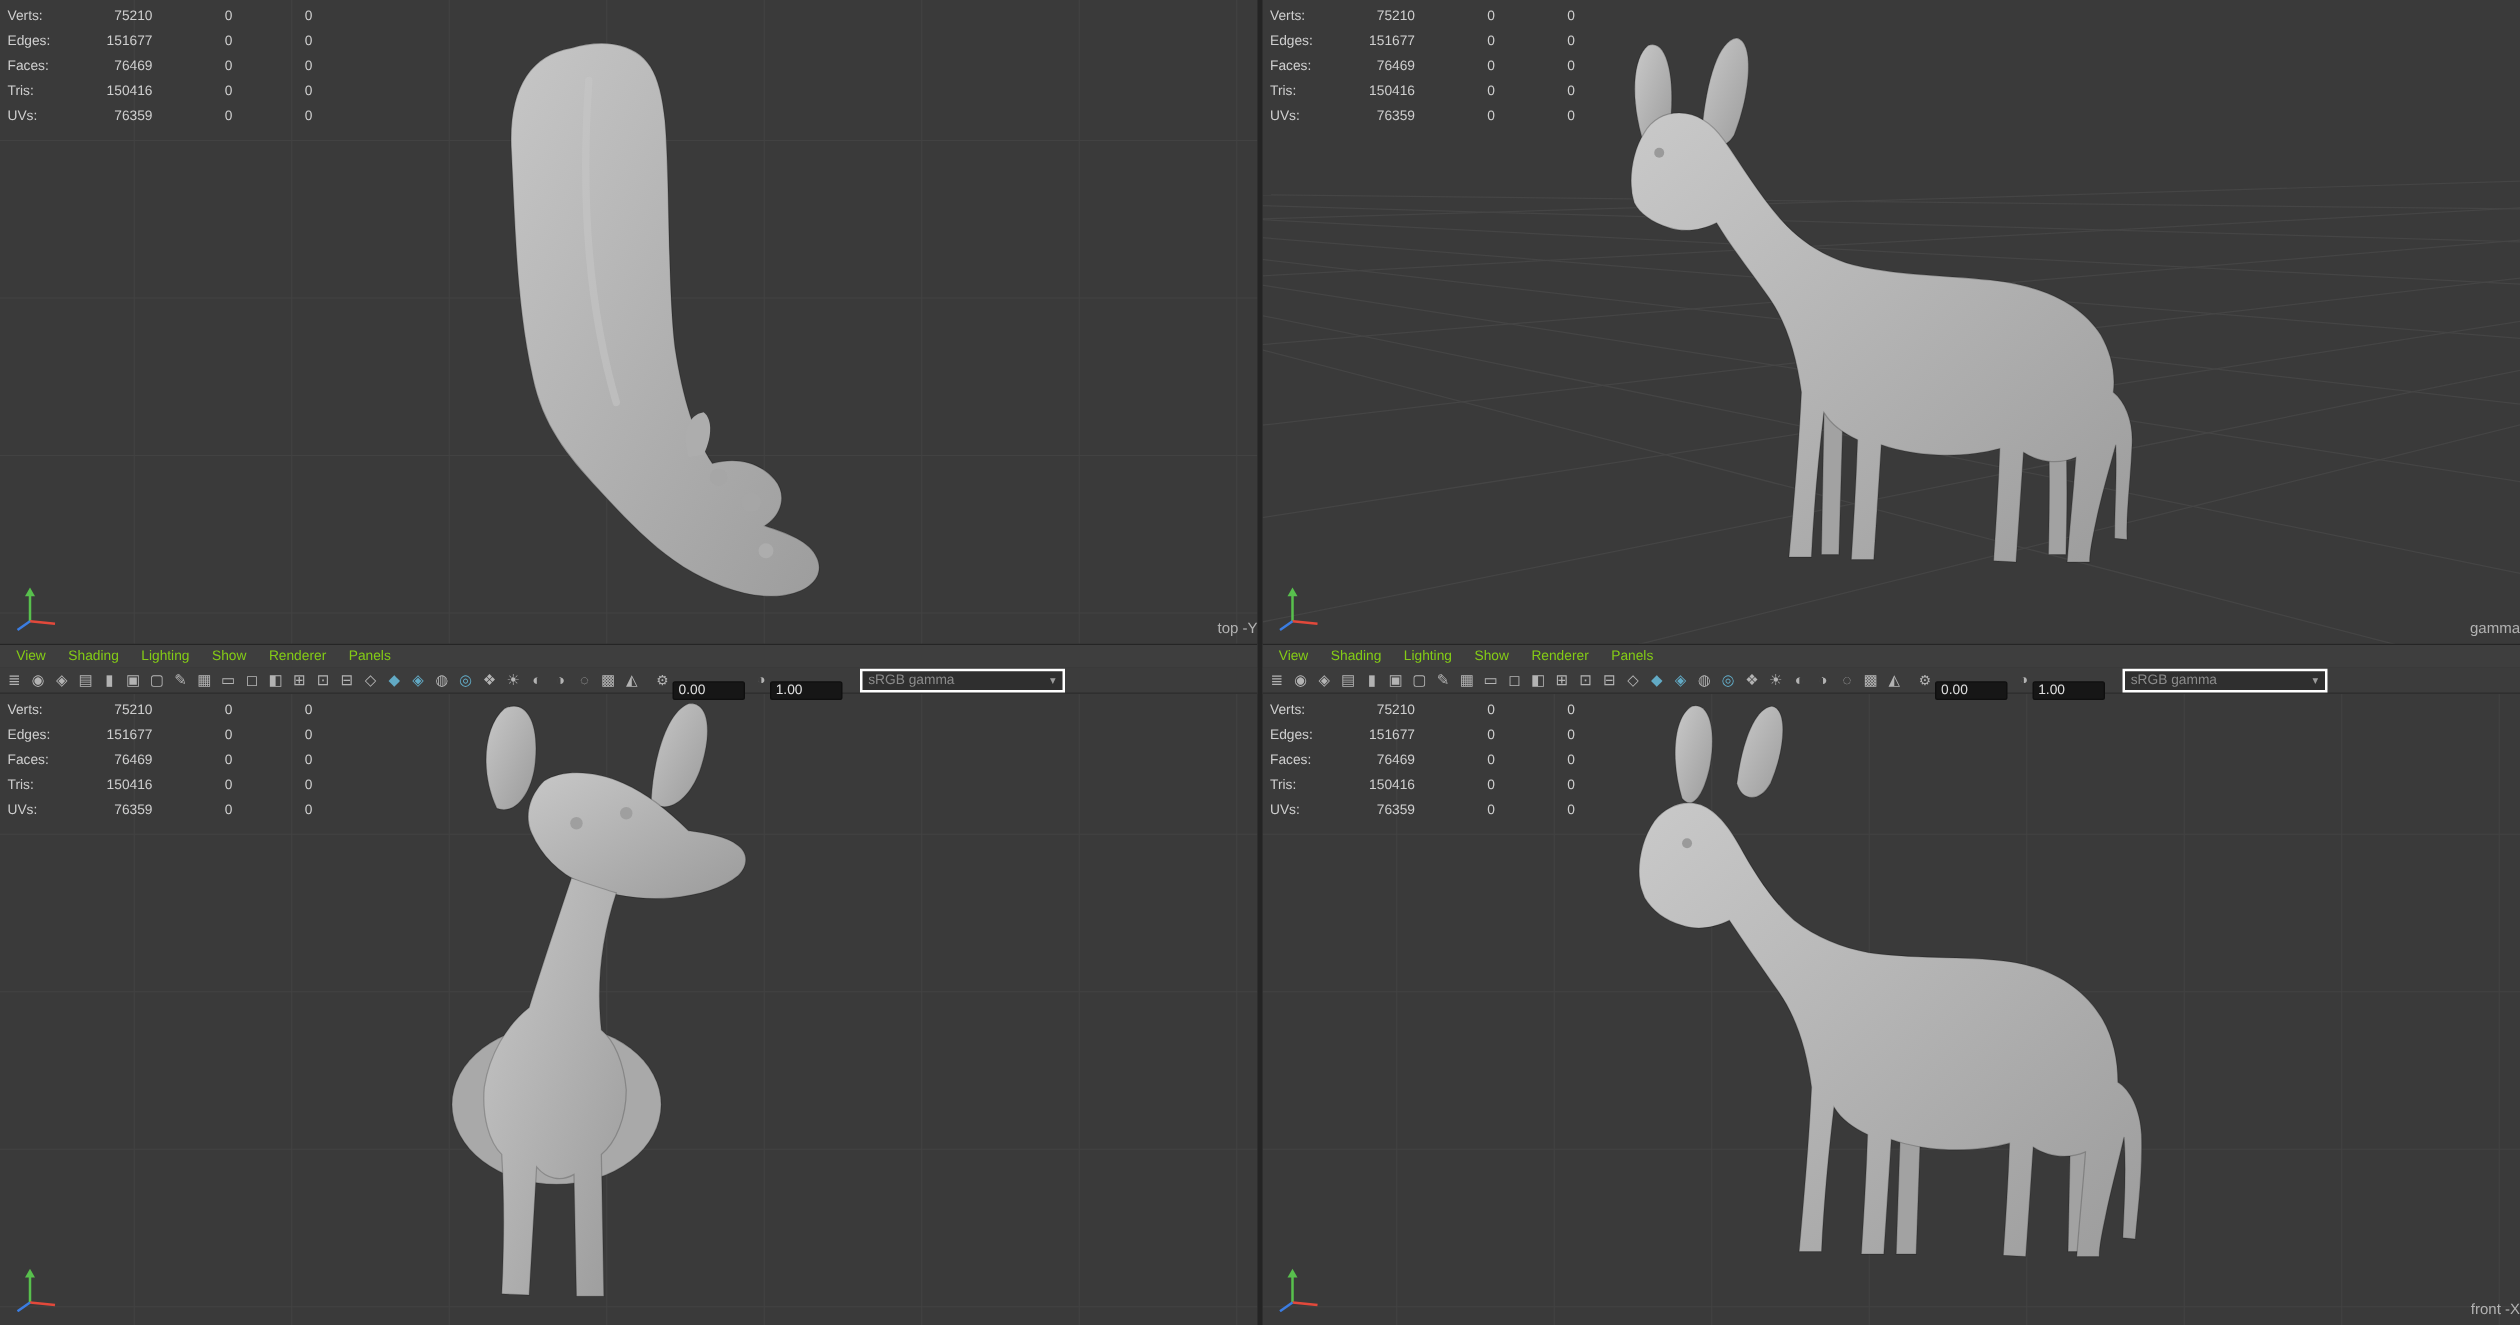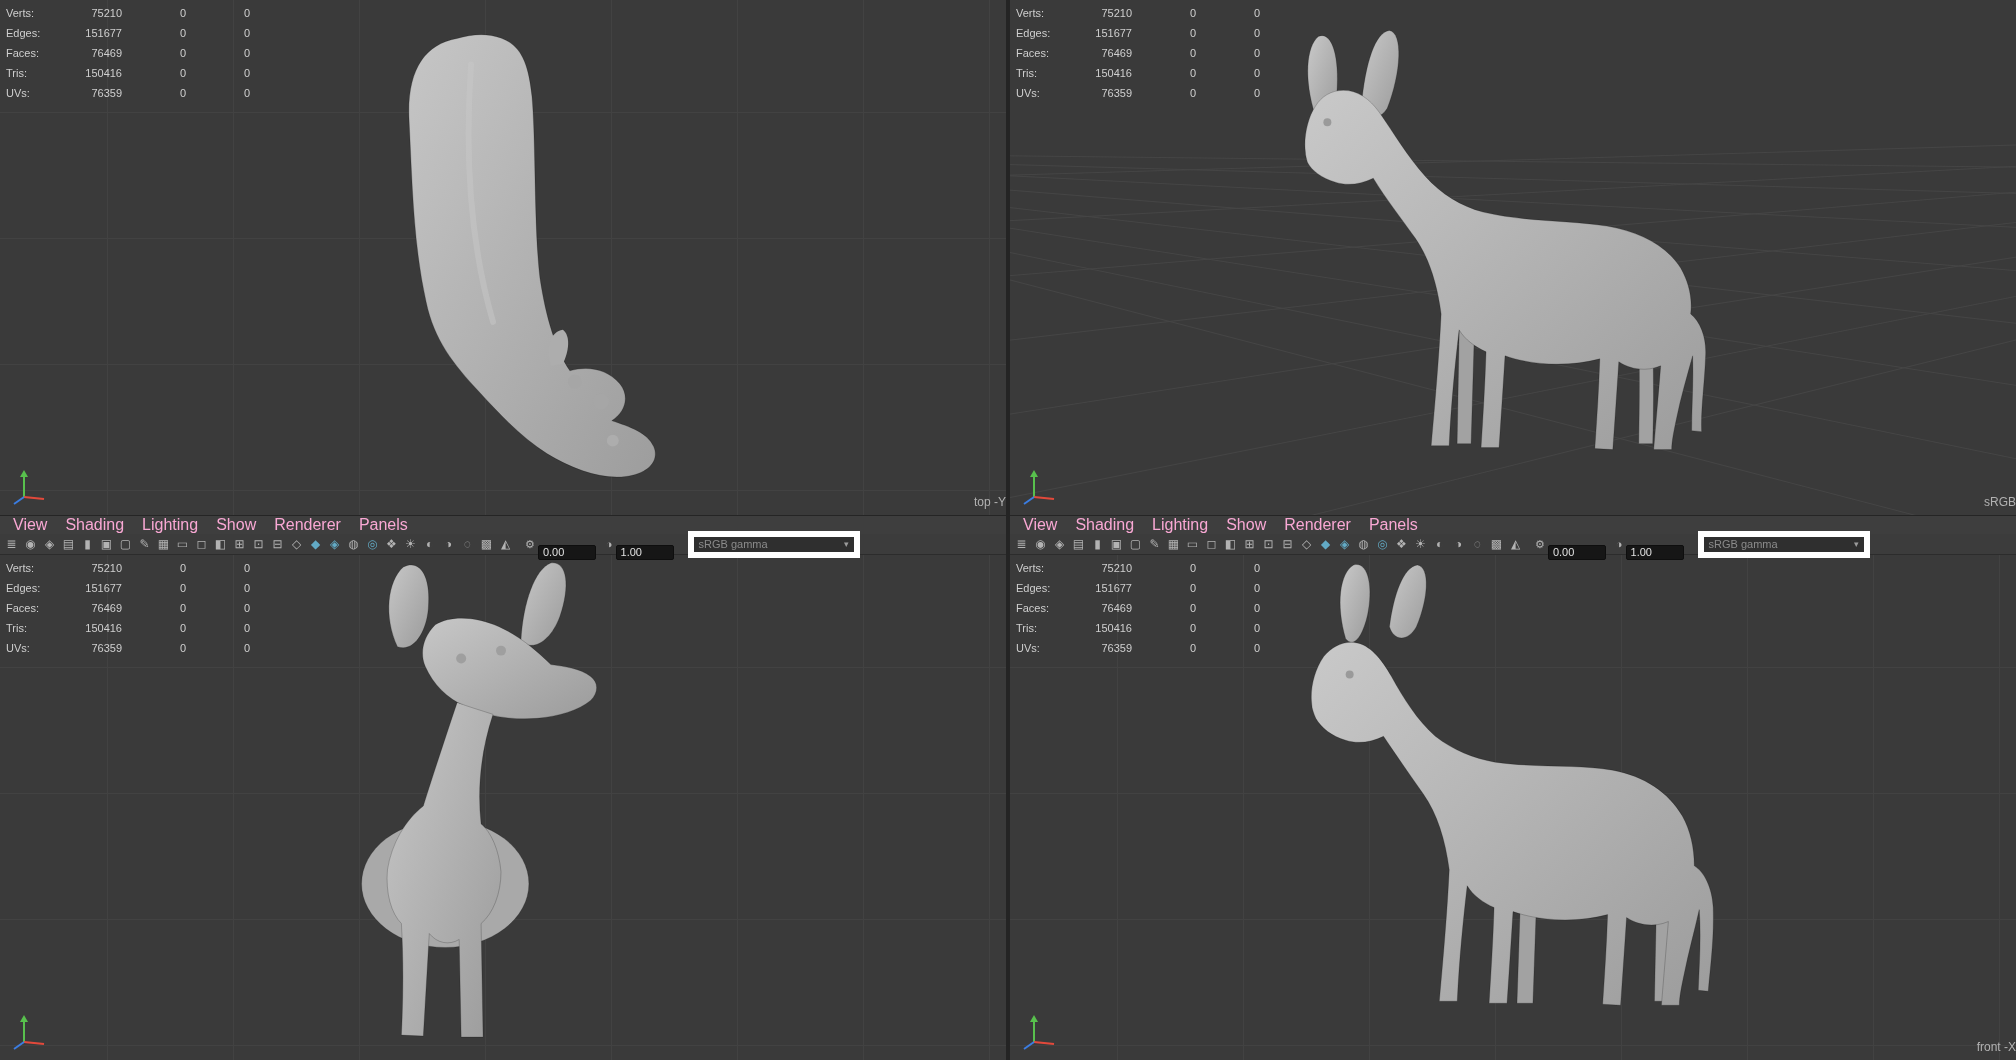--- a/index.html
+++ b/index.html
@@ -27,32 +27,32 @@
 
   .view-label{position:absolute;bottom:6px;left:0;right:0;text-align:right;
     font-size:12px;color:#b2b2b2;z-index:5;}
 
   .axis-gizmo{position:absolute;left:10px;bottom:10px;z-index:5;}
 
   
   .pmenu{position:absolute;top:0;left:0;right:0;height:18px;background:#3e3e3e;
     border-top:1px solid #252525;border-bottom:1px solid #343434;
     display:flex;align-items:center;padding-left:4px;z-index:6;}
-  .pmenu-item{font-size:16px;color:#f9a8d4;line-height:18px;padding:0 9px;cursor:default;}
+  .pmenu-item{font-size:11px;color:#84cc16;line-height:18px;padding:0 9px;cursor:default;}
 
   
   .toolbar{position:absolute;top:19px;left:0;right:0;height:20px;background:#3c3c3c;
     border-bottom:1px solid #2c2c2c;display:flex;align-items:center;padding-left:2px;z-index:6;}
   .tb-icons{display:flex;align-items:center;}
   .tb-icon{width:19px;text-align:center;font-size:12px;line-height:20px;color:#b3b3b3;cursor:default;}
   .tb-icon.accent{color:#62aac5;}
   .tb-field-icon{font-size:11px;color:#b3b3b3;margin:0 3px 0 10px;}
   .tb-input{width:48px;height:13px;background:#161616;border:1px solid #0e0e0e;border-radius:2px;
     color:#e0e0e0;font-size:11px;font-family:"Liberation Sans",sans-serif;padding:0 4px;margin-top:16px;}
-  .vt-select{margin-left:14px;width:150px;height:15px;background:#2f2f2f;border:6px solid #ffffff;
+  .vt-select{margin-left:14px;width:150px;height:15px;background:#2f2f2f;border:2px solid #ffffff;
     display:flex;align-items:center;justify-content:space-between;padding:0 5px;
     font-size:11px;color:#8b8b8b;cursor:default;}
   .vt-arrow{color:#9c9c9c;font-size:9px;margin-left:6px;}
 
   .panel-content{position:absolute;top:40px;left:0;right:0;bottom:0;overflow:hidden;}
 </style>
 </head>
 <body>
 
 <div id="app">
@@ -188,21 +188,21 @@
         <span class="s-z">0</span>
         <span class="s-z">0</span>
       </div>
         <div class="stats-row">
         <span class="s-label">UVs:</span>
         <span class="s-val">76359</span>
         <span class="s-z">0</span>
         <span class="s-z">0</span>
       </div>
       </div>
-    <div class="view-label">sRGB</div>
+    <div class="view-label">gamma</div>
     <svg class="axis-gizmo" width="44" height="44" viewBox="0 0 44 44">
       <line x1="14" y1="36" x2="14" y2="14" stroke-width="2" stroke="#58c04d"></line>
       <polygon points="14,9 10,16 18,16" fill="#58c04d"></polygon>
       <line x1="14" y1="36" x2="34" y2="38" stroke-width="2" stroke="#e2493b"></line>
       <line x1="14" y1="36" x2="4" y2="43" stroke-width="2" stroke="#3b7de2"></line>
     </svg>
   </section>
 
   <section class="panel" id="panel-bottom-left">
     <nav class="pmenu">

